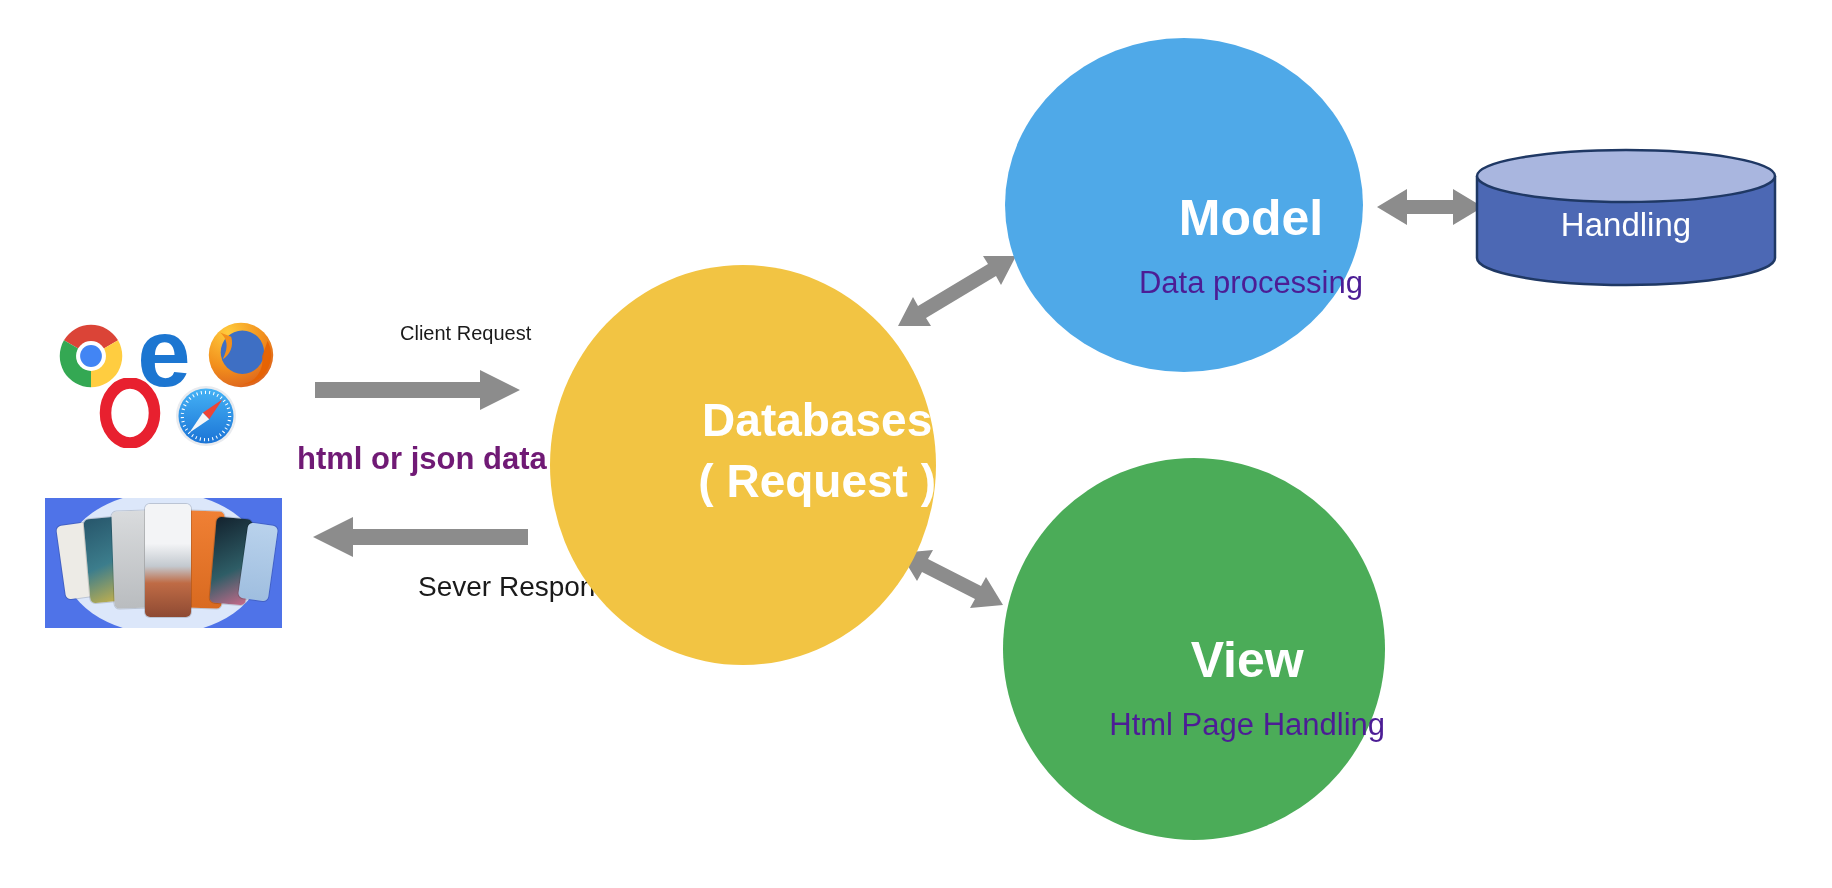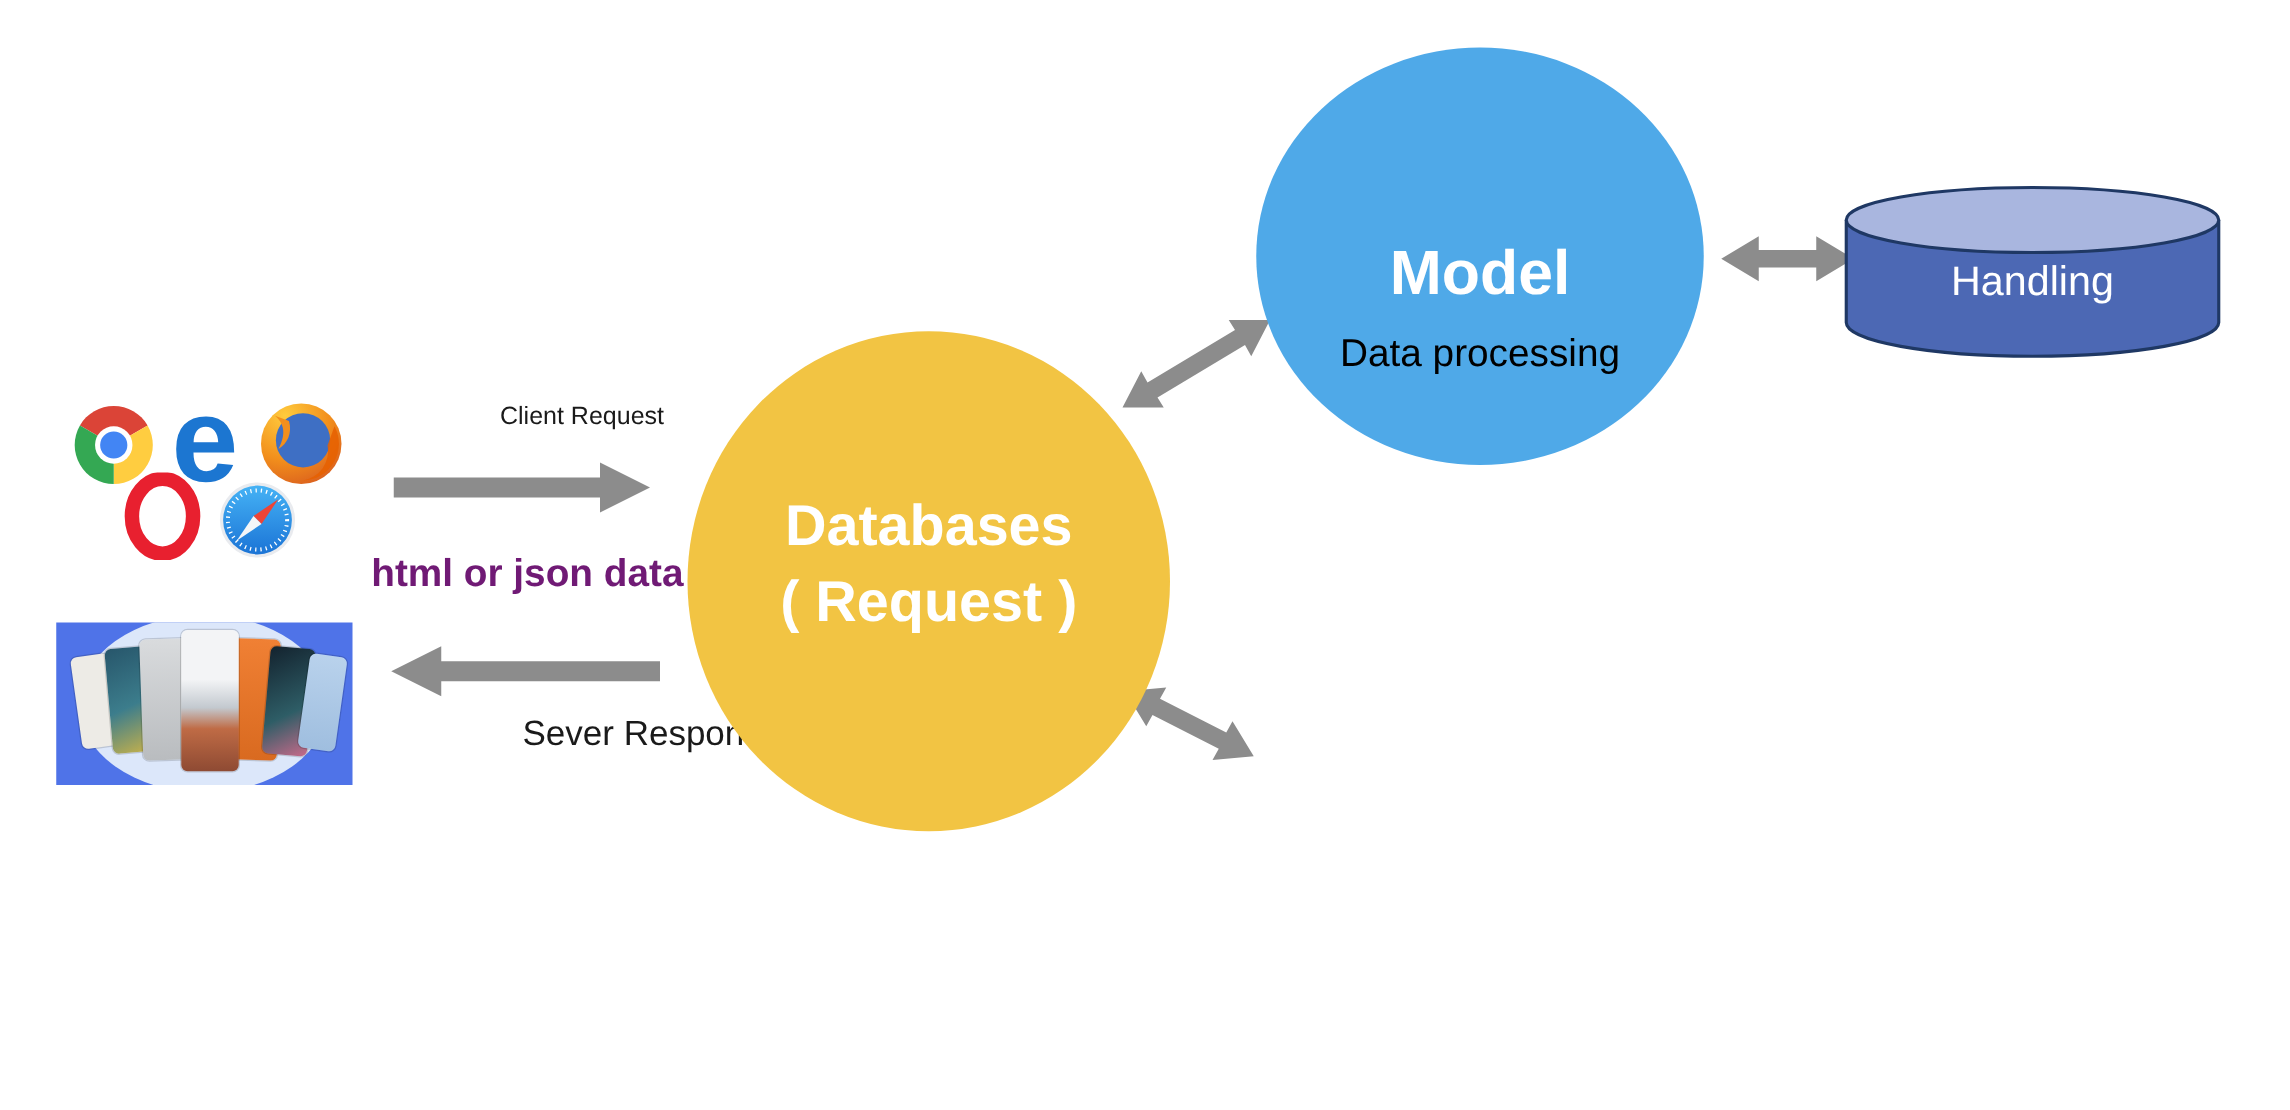--- a/index.html
+++ b/index.html
@@ -33,30 +33,30 @@
   .p7{left:198px;top:26px;width:30px;height:76px;background:linear-gradient(#B9D2EC,#9FBEDF);transform:rotate(8deg);}
 
   
   .flow-label{position:absolute;color:#1A1A1A;white-space:nowrap;}
   .lbl-client{left:400px;top:322px;font-size:20px;}
   .lbl-data{left:297px;top:441px;font-size:31px;font-weight:bold;color:#701a75;}
   .lbl-server{left:418px;top:571px;font-size:28px;}
 
   
   .node{position:absolute;border-radius:50%;display:flex;flex-direction:column;
-        align-items:center;justify-content:center;text-align:center;}
+        align-items:flex-end;justify-content:center;text-align:center;}
   .node .title{color:#ffffff;font-weight:bold;}
   .controller{left:550px;top:265px;width:386px;height:400px;background:#F2C443;}
   .controller .title{font-size:46px;line-height:1.32;transform:translateY(-14px);}
   .model{left:1005px;top:38px;width:358px;height:334px;background:#4FA9E8;transform:translateY(0);}
   .model .inner{transform:translateY(40px);}
   .view{left:1003px;top:458px;width:382px;height:382px;background:#4BAC58;}
   .view .inner{transform:translateY(38px);}
   .big-title{font-size:50px;font-weight:bold;color:#fff;}
-  .sub{font-size:31px;color:#000000;margin-top:18px;}
+  .sub{font-size:31px;color:#4c1d95;margin-top:18px;}
 
   
   .db{position:absolute;left:1475px;top:148px;width:302px;height:140px;}
   .db-label{position:absolute;left:1475px;top:206px;width:302px;text-align:center;
             color:#ffffff;font-size:33px;}
 </style>
 </head>
 <body>
 
 <div class="canvas">
@@ -137,20 +137,26 @@
     </div>
   </div>
 
   <div class="node model">
     <div class="inner">
       <div class="big-title">Model</div>
       <div class="sub">Data processing</div>
     </div>
   </div>
 
+  <div class="node view">
+    <div class="inner">
+      <div class="big-title">View</div>
+      <div class="sub">Html Page Handling</div>
+    </div>
+  </div>
 
   <svg class="db" viewBox="0 0 302 140">
     <path d="M2,28 v82 a149,27 0 0 0 298,0 V28" fill="#4C68B4" stroke="#1F3864" stroke-width="2.5"></path>
     <ellipse cx="151" cy="28" rx="149" ry="26" fill="#A9B6DF" stroke="#1F3864" stroke-width="2.5"></ellipse>
   </svg>
   <div class="db-label">Handling</div>
 
 </div>
 
 </body></html>

